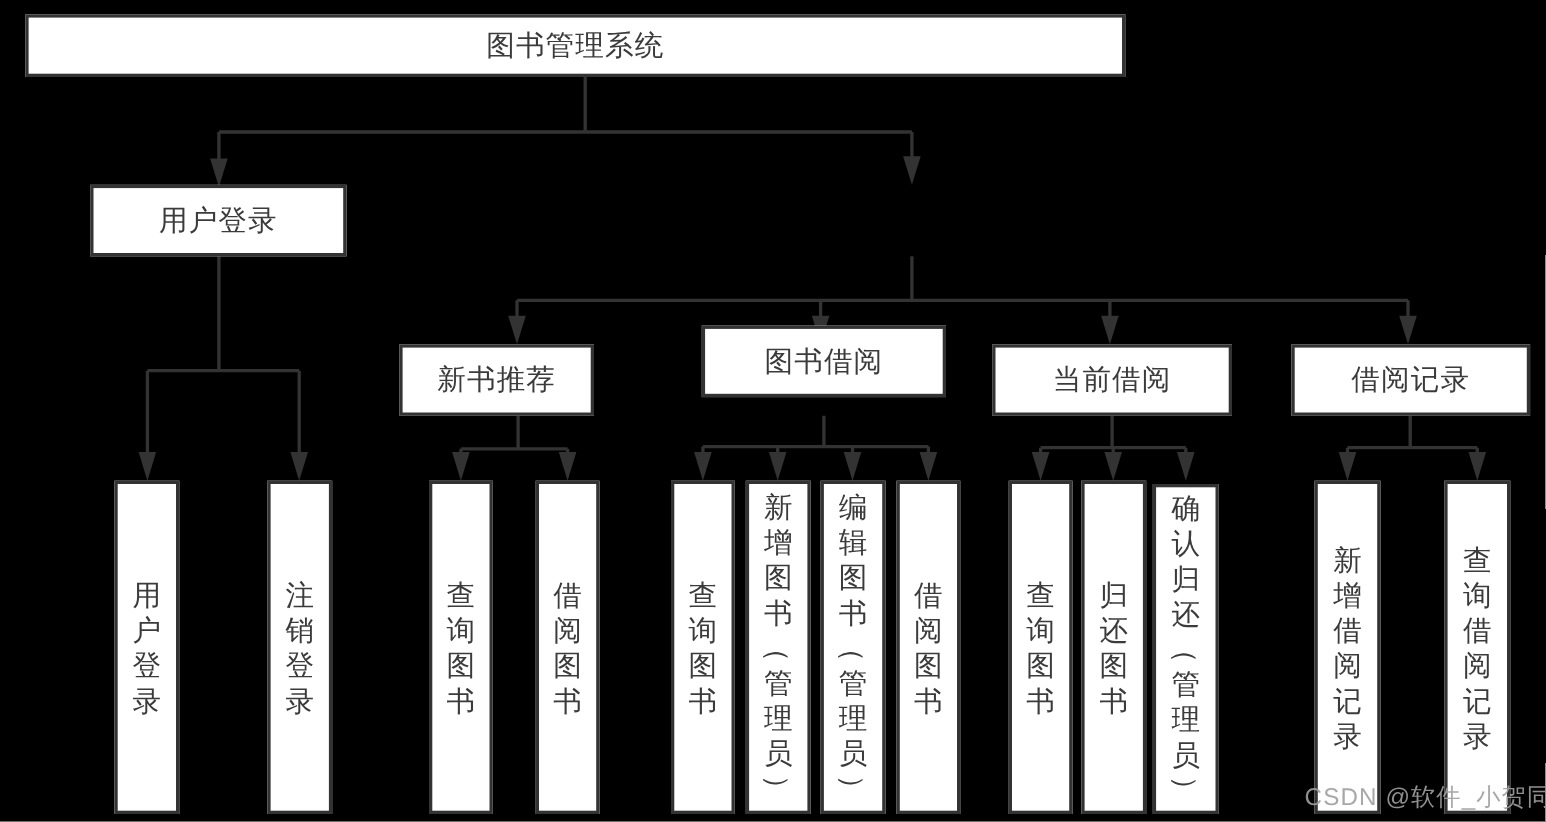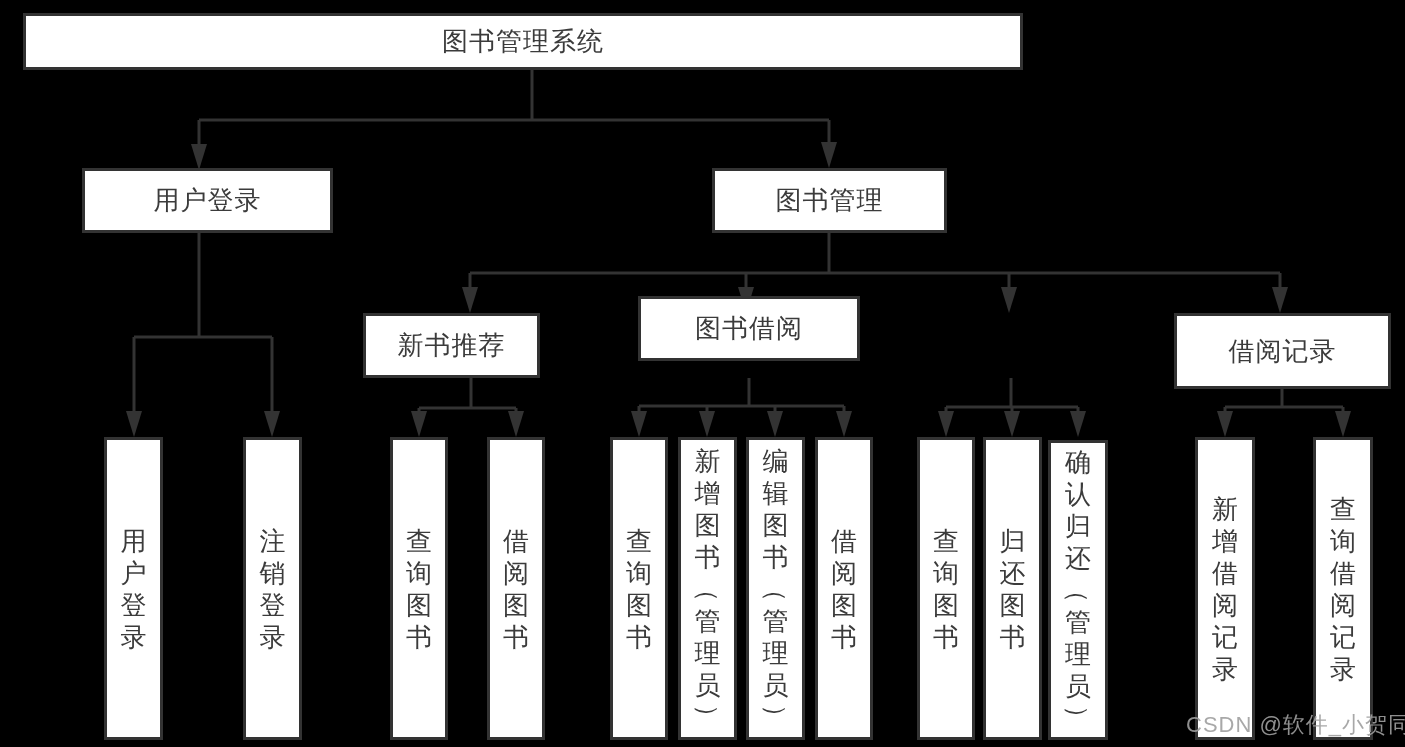--- a/index.html
+++ b/index.html
@@ -73,34 +73,34 @@
       <polygon points="1070,411 1086,411 1078,437"></polygon>
       <polygon points="1217,411 1233,411 1225,437"></polygon>
       <polygon points="1335,411 1351,411 1343,437"></polygon>
     </g>
   </svg>
 
   <div class="hbox" style="left:23px;top:13px;width:1000px;height:57px">
     <span class="hlabel">图书管理系统</span>
   </div>
 
-  <div class="hbox" style="left:82px;top:168px;width:251px;height:65px">
+  <div class="hbox" style="left:82px;top:168px;width:233px;height:65px">
     <span class="hlabel">用户登录</span>
-  </div>
-  <div class="hbox" style="left:712px;top:168px;width:235px;height:65px">
-    <span class="hlabel">图书管理</span>
   </div>
 
   <div class="hbox" style="left:363px;top:313px;width:177px;height:65px">
     <span class="hlabel">新书推荐</span>
   </div>
   <div class="hbox" style="left:638px;top:296px;width:222px;height:65px">
     <span class="hlabel">图书借阅</span>
   </div>
-  <div class="hbox" style="left:1174px;top:313px;width:217px;height:76px">
+  <div class="hbox" style="left:902px;top:313px;width:218px;height:65px">
+    <span class="hlabel">当前借阅</span>
+  </div>
+  <div class="hbox" style="left:1174px;top:313px;width:217px;height:65px">
     <span class="hlabel">借阅记录</span>
   </div>
 
   <div class="vbox" style="left:104px;top:437px;width:59px;height:303px">
     <span class="vtext">
         <span class="vchar">用</span>
         <span class="vchar">户</span>
         <span class="vchar">登</span>
         <span class="vchar">录</span>
       </span>

